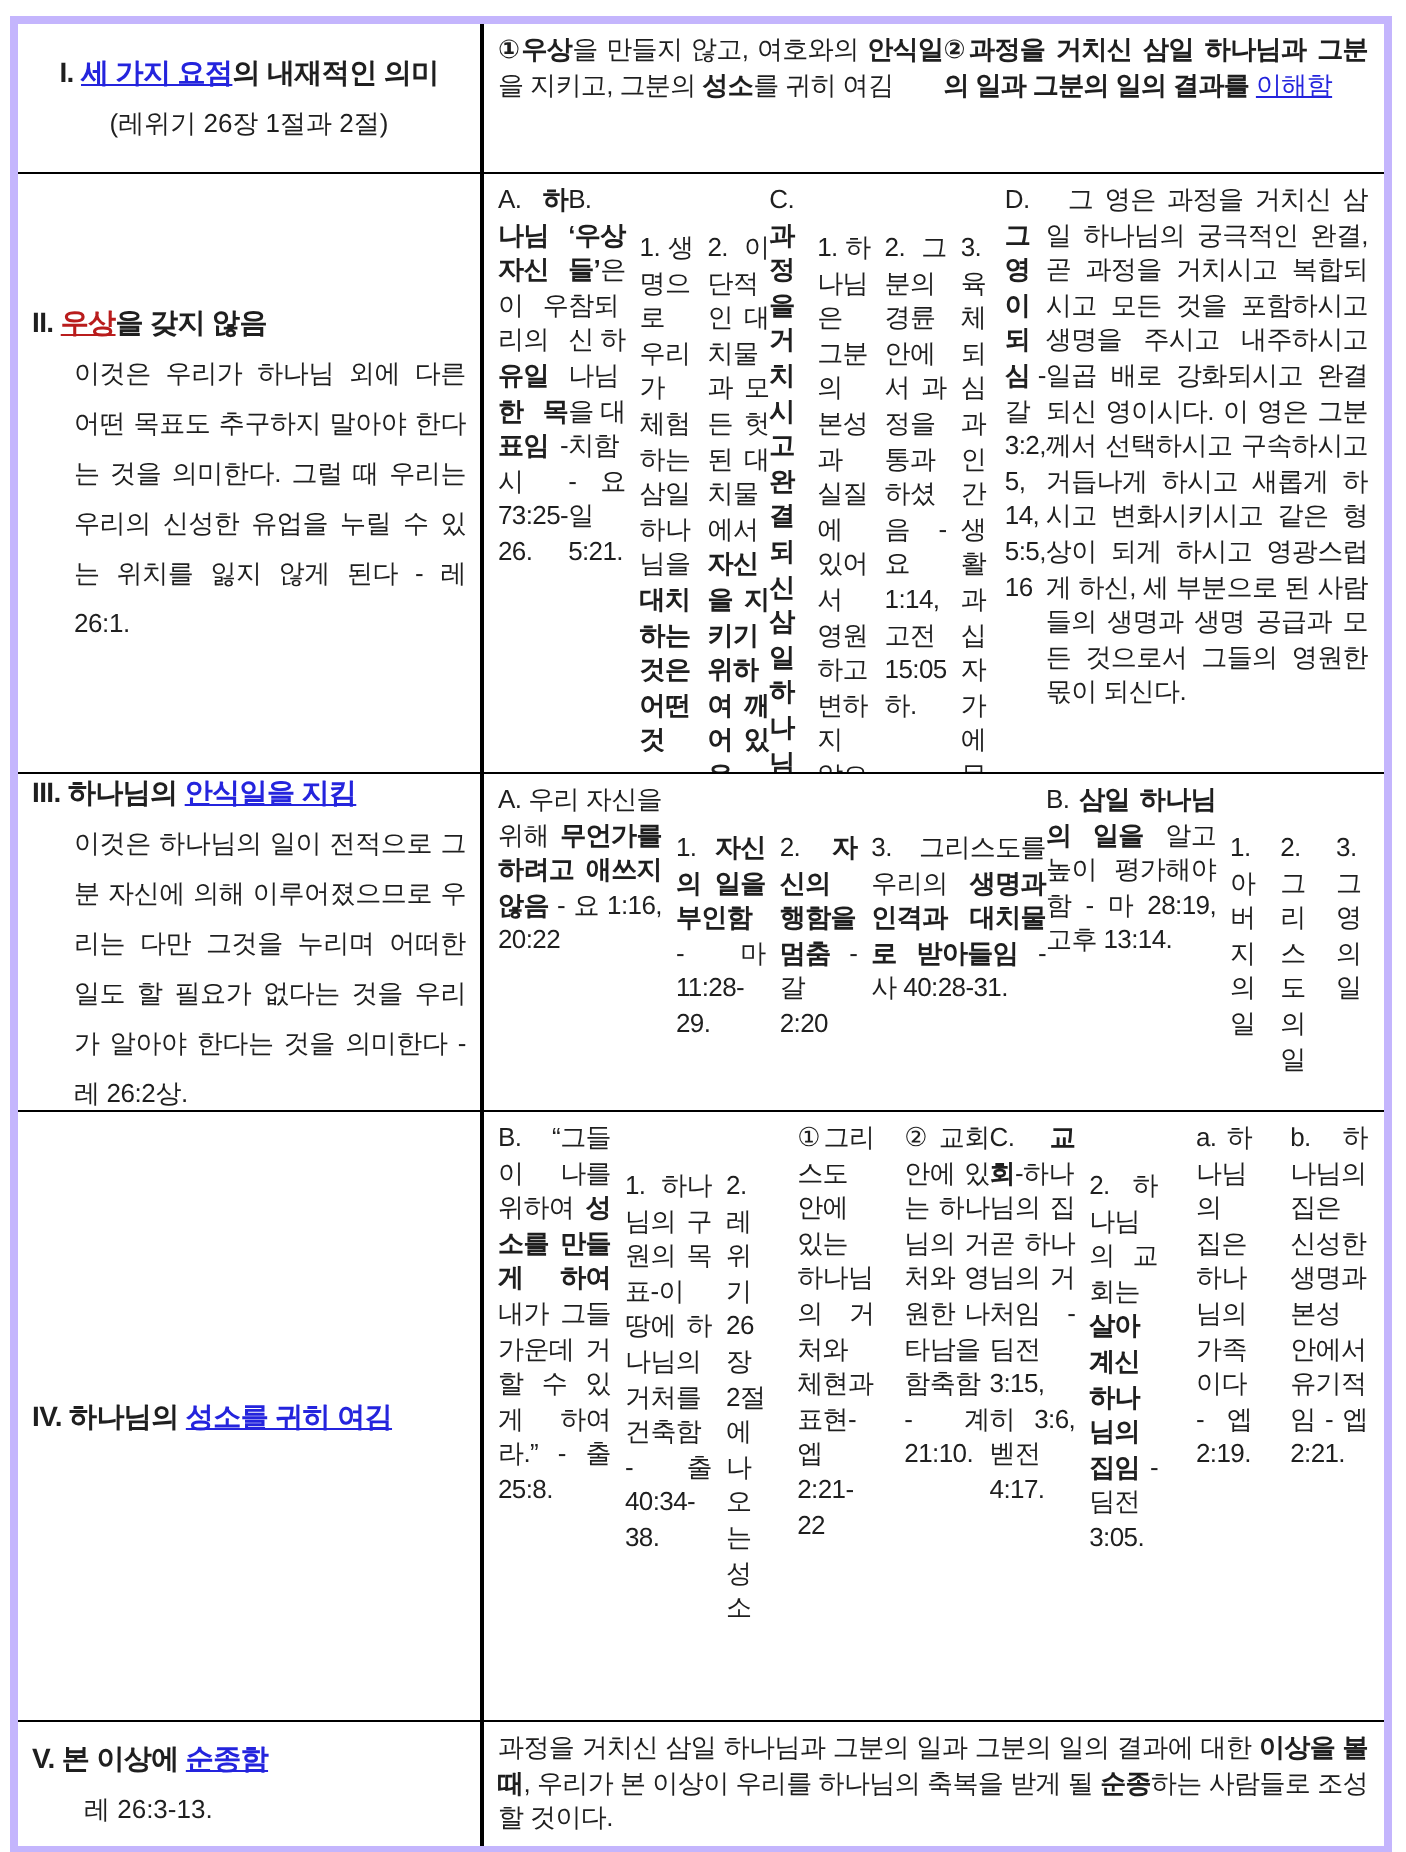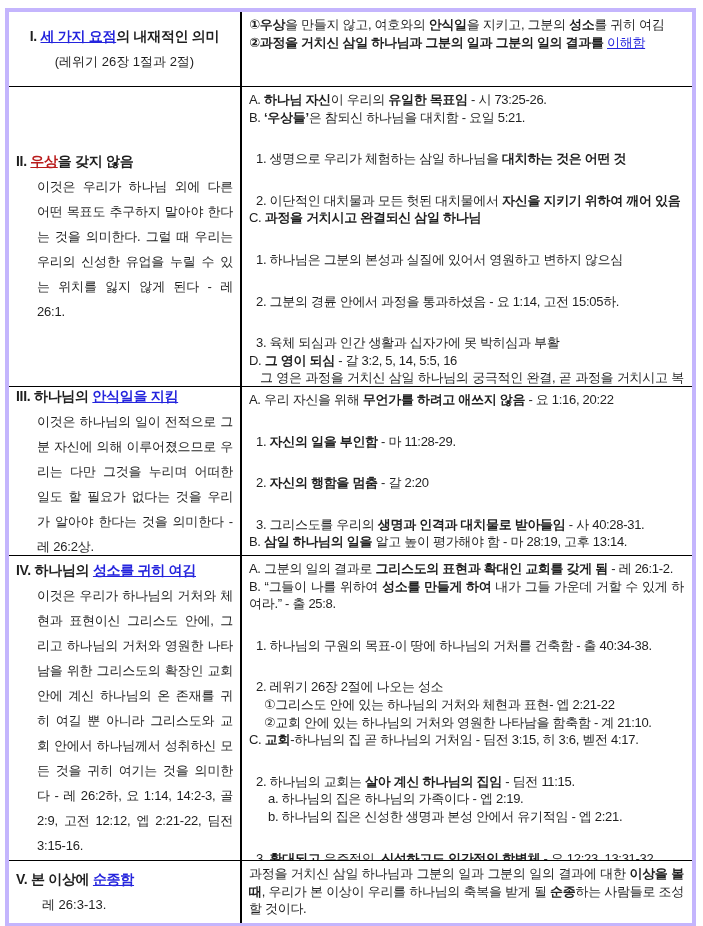--- a/index.html
+++ b/index.html
@@ -12,21 +12,21 @@
   .tbl { position:absolute; left:5px; top:8px; width:691px; border:4px solid #c4b5fd; box-sizing:border-box; }
   .row { display:flex; border-top:1px solid #000; box-sizing:border-box; overflow:hidden; }
   .row:first-child { border-top:none; }
   .cell-l {
     width:233px; flex:0 0 233px; border-right:2px solid #000; box-sizing:border-box;
     display:flex; flex-direction:column; justify-content:center;
     padding:3px 7px 3px 7px; font-size:13px; line-height:25px;
   }
   .cell-r {
     flex:1 1 auto; box-sizing:border-box;
-    display:flex; flex-direction:column; justify-content:flex-start;
+    display:flex; flex-direction:row; justify-content:flex-start;
     padding:4px 8px 4px 7px; font-size:13px; line-height:17.6px;
   }
   .title { font-weight:bold; font-size:14px; letter-spacing:-0.3px; }
   .lbody { text-align:justify; margin-left:21px; letter-spacing:-0.2px; }
   .sub { padding-left:26px; }
   .c .title, .c .sub { text-align:center; padding-left:0; }
   .line { text-align:justify; letter-spacing:-0.3px; }
   .ind1 { padding-left:7px;margin-top:24px; }
   .ind2 { padding-left:15px; }
   .ind3 { padding-left:19px; }
@@ -80,34 +80,31 @@
           <div class="line ind1"><span>3. 그리스도를 우리의 </span><span class="b">생명과 인격과 대치물로 받아들임</span><span> - 사 40:28-31.</span></div>
           <div class="line"><span>B. </span><span class="b">삼일 하나님의 일을</span><span> 알고 높이 평가해야 함 - 마 28:19, 고후 13:14.</span></div>
           <div class="line ind1"><span>1. 아버지의 일</span></div>
           <div class="line ind1"><span>2. 그리스도의 일</span></div>
           <div class="line ind1"><span>3. 그 영의 일</span></div>
         </div>
       </div>
       <div class="row" style="height: 305px;">
         <div class="cell-l">
           <div class="title"><span class="b">IV. 하나님의 </span><span class="link">성소를 귀히 여김</span></div>
-          <div class="lbody">이것은 우리가 하나님의 거처와 체현과 표현이신 그리스도 안에, 그리고 하나님의 거처와 영원한 나타남을 위한 그리스도의 확장인 교회 안에 계신 하나님의 온 존재를 귀히 여길 뿐 아니라 그리스도와 교회 안에서 하나님께서 성취하신 모든 것을 귀히 여기는 것을 의미한다 - 레 26:2하, 요 1:14, 14:2-3, 골 2:9, 고전 12:12, 엡 2:21-22, 딤전 3:15-16.</div>
         </div>
         <div class="cell-r">
-          <div class="line"><span>A. 그분의 일의 결과로 </span><span class="b">그리스도의 표현과 확대인 교회를 갖게 됨</span><span> - 레 26:1-2.</span></div>
           <div class="line"><span>B. “그들이 나를 위하여 </span><span class="b">성소를 만들게 하여</span><span> 내가 그들 가운데 거할 수 있게 하여라.” - 출 25:8.</span></div>
           <div class="line ind1"><span>1. 하나님의 구원의 목표-이 땅에 하나님의 거처를 건축함 - 출 40:34-38.</span></div>
           <div class="line ind1"><span>2. 레위기 26장 2절에 나오는 성소</span></div>
           <div class="line ind2"><span>①그리스도 안에 있는 하나님의 거처와 체현과 표현- 엡 2:21-22</span></div>
           <div class="line ind2"><span>②교회 안에 있는 하나님의 거처와 영원한 나타남을 함축함 - 계 21:10.</span></div>
           <div class="line"><span>C. </span><span class="b">교회</span><span>-하나님의 집 곧 하나님의 거처임 - 딤전 3:15, 히 3:6, 벧전 4:17.</span></div>
-          <div class="line ind1"><span>2. 하나님의 교회는 </span><span class="b">살아 계신 하나님의 집임</span><span> - 딤전 11:15.</span></div>
+          <div class="line ind1"><span>2. 하나님의 교회는 </span><span class="b">살아 계신 하나님의 집임</span><span> - 딤전 3:05.</span></div>
           <div class="line ind3"><span>a. 하나님의 집은 하나님의 가족이다 - 엡 2:19.</span></div>
           <div class="line ind3"><span>b. 하나님의 집은 신성한 생명과 본성 안에서 유기적임 - 엡 2:21.</span></div>
-          <div class="line ind1"><span>3. </span><span class="b">확대되고</span><span> 우주적인, </span><span class="b">신성하고도 인간적인 합병체</span><span> - 요 12:23, 13:31-32</span></div>
         </div>
       </div>
       <div class="row" style="height: 63px;">
         <div class="cell-l">
           <div class="title"><span class="b">V. 본 이상에 </span><span class="link">순종함</span></div>
           <div class="sub">레 26:3-13.</div>
         </div>
         <div class="cell-r">
           <div class="para noind" style="text-indent: 0px;"><span>과정을 거치신 삼일 하나님과 그분의 일과 그분의 일의 결과에 대한 </span><span class="b">이상을 볼 때</span><span>, 우리가 본 이상이 우리를 하나님의 축복을 받게 될 </span><span class="b">순종</span><span>하는 사람들로 조성할 것이다.</span></div>
         </div>

